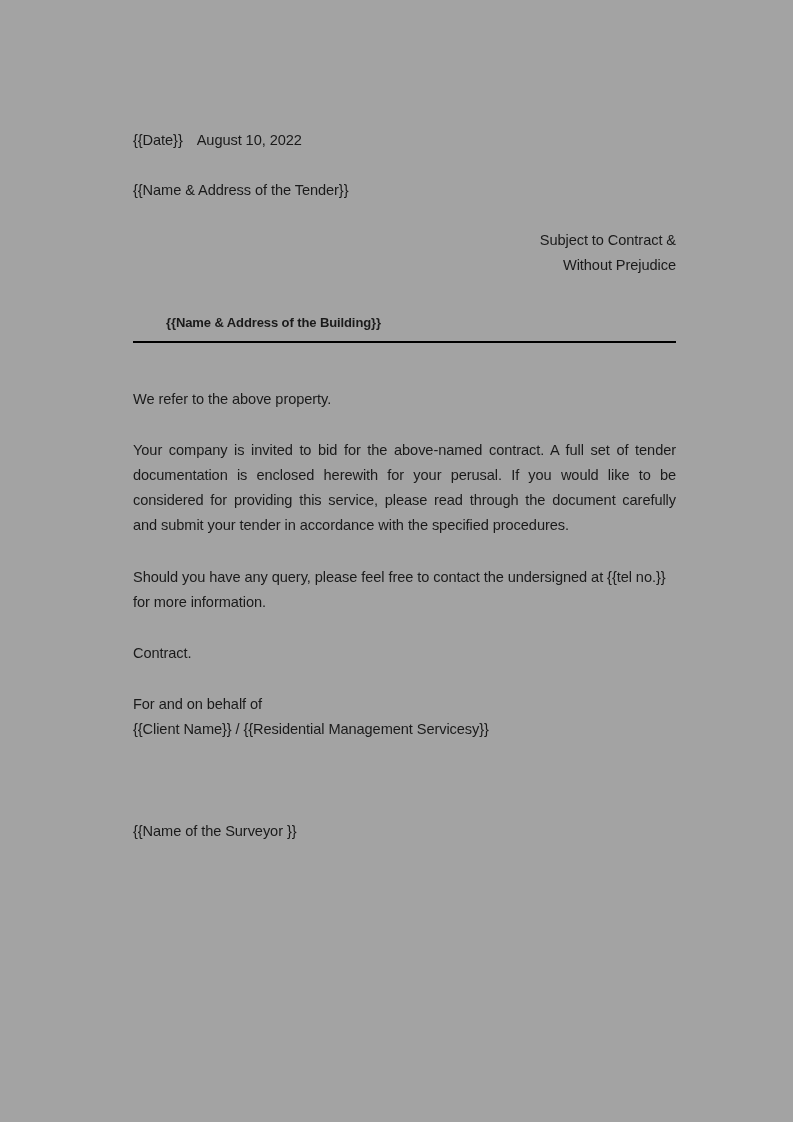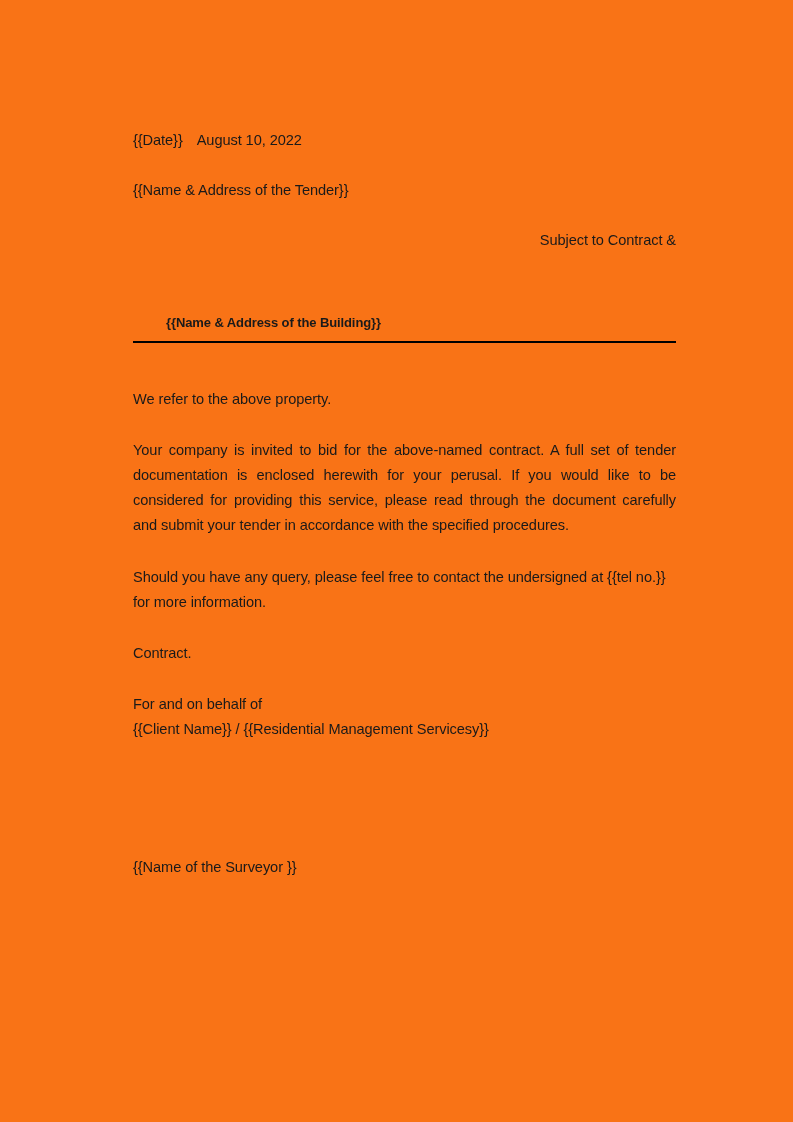--- a/index.html
+++ b/index.html
@@ -11,21 +11,21 @@
     width: 793px;
     height: 1122px;
     font-family: "Liberation Sans", sans-serif;
     color: #1a1a1a;
     -webkit-font-smoothing: antialiased;
   }
   .page {
     position: relative;
     width: 793px;
     height: 1122px;
-    background: #f97316;
+    background: #a3a3a3;
     overflow: hidden;
   }
   .content {
     position: absolute;
     left: 133px;
     top: 0;
     width: 543px;
   }
   .line {
     font-size: 14.6px;
@@ -36,21 +36,21 @@
   
   .blk-date      { position: absolute; top: 128px;  left: 0; width: 543px; }
   .blk-tender    { position: absolute; top: 178px;  left: 0; width: 543px; }
   .blk-subject   { position: absolute; top: 228px;  left: 0; width: 543px; text-align: right; }
   .blk-heading   { position: absolute; top: 310px;  left: 0; width: 543px; }
   .blk-body1     { position: absolute; top: 387px;  left: 0; width: 543px; }
   .blk-body2     { position: absolute; top: 438px;  left: 0; width: 543px; }
   .blk-body3     { position: absolute; top: 565px;  left: 0; width: 543px; }
   .blk-regards   { position: absolute; top: 641px;  left: 0; width: 543px; }
   .blk-behalf    { position: absolute; top: 692px;  left: 0; width: 543px; }
-  .blk-surveyor  { position: absolute; top: 819px;  left: 0; width: 543px; margin-top: 36px; }
+  .blk-surveyor  { position: absolute; top: 819px;  left: 0; width: 543px; }
 
   .date-line .date-gap { display: inline-block; width: 14px; }
 
   .heading-main {
     font-weight: bold;
     font-size: 14.2px;
     line-height: 26px;
     letter-spacing: -0.1px;
   }
   .heading-sub {
@@ -82,20 +82,21 @@
     <div class="blk-date">
       <div class="line date-line"><span>{{Date}}</span><span class="date-gap"></span><span>August 10, 2022</span></div>
     </div>
 
     <div class="blk-tender">
       <div class="line">{{Name &amp; Address of the Tender}}</div>
     </div>
 
     <div class="blk-subject">
       <div class="line">Subject to Contract &amp;</div>
+      <div class="line">Without Prejudice</div>
     </div>
 
     <div class="blk-heading">
       <div class="heading-sub">{{Name &amp; Address of the Building}}</div>
       <div class="rule"></div>
     </div>
 
     <div class="blk-body1">
       <div class="line">We refer to the above property.</div>
     </div>

